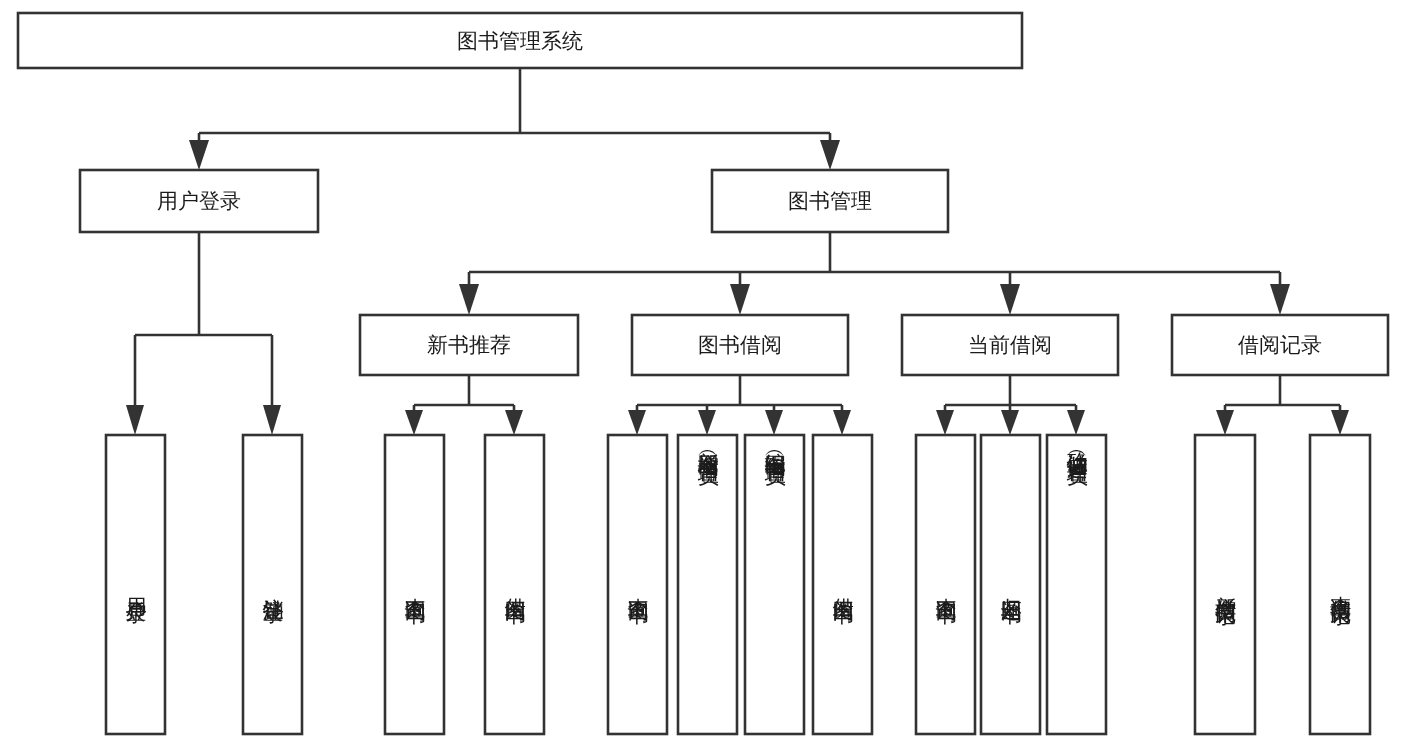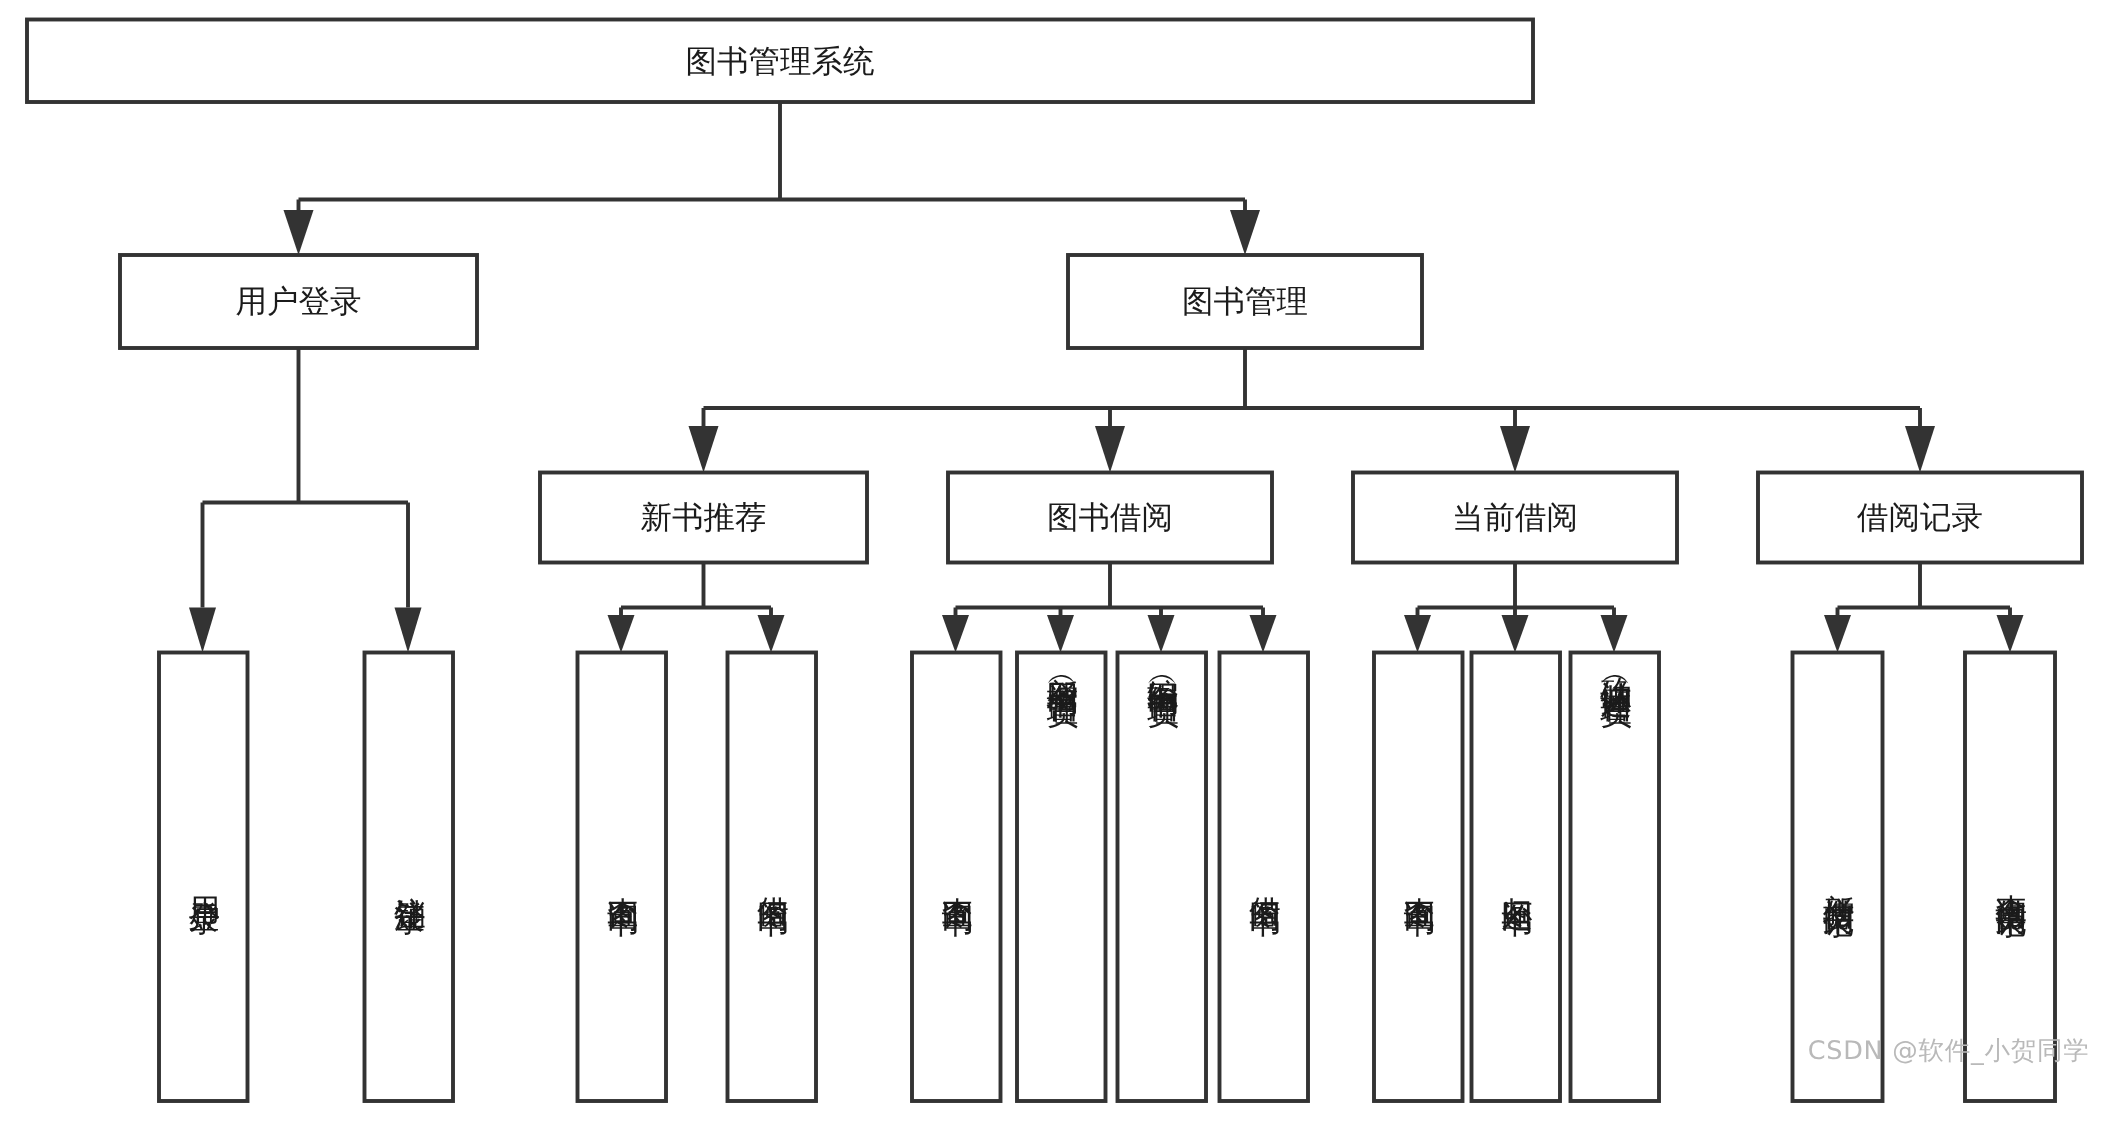--- a/index.html
+++ b/index.html
@@ -236,15 +236,14 @@
   <div class="leaf-label-wrap" style="left:1047px; top:435px; width:59px;  height:299px; align-items:flex-start;">
     <span class="leaf-label">确认归还（管理员）</span>
   </div>
   <div class="leaf-label-wrap" style="left:1195px; top:435px; width:60px;  height:299px;">
     <span class="leaf-label">新增借阅记录</span>
   </div>
   <div class="leaf-label-wrap" style="left:1310px; top:435px; width:60px;  height:299px;">
     <span class="leaf-label">查询借阅记录</span>
   </div>
 
-  <div class="watermark">CSDN @软件_小贺同学</div>
 
 </div>
 
 </body></html>

